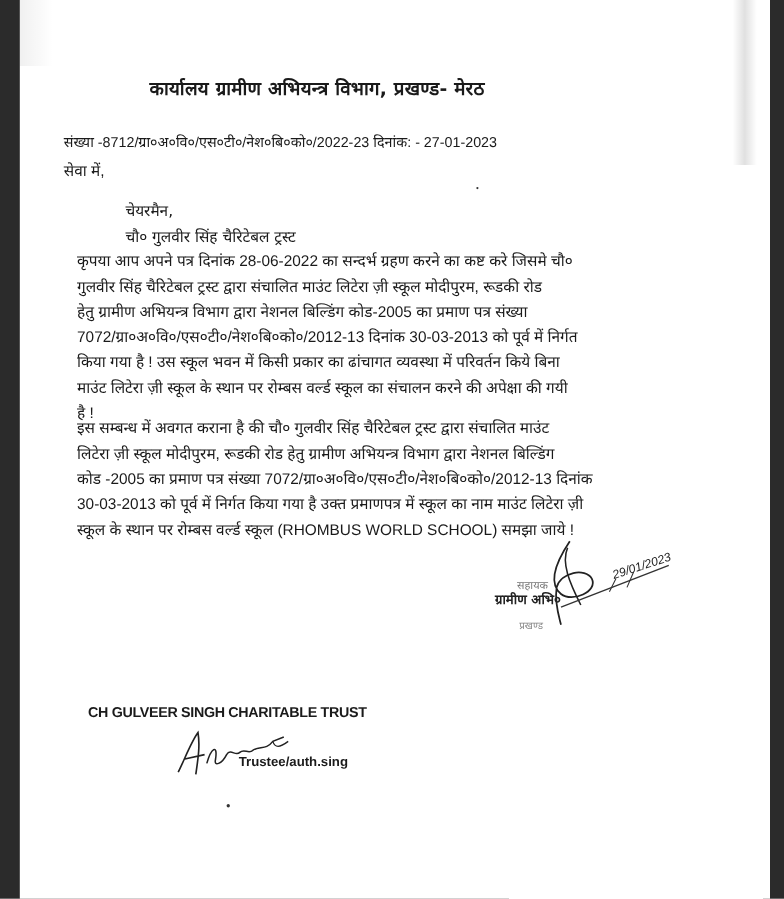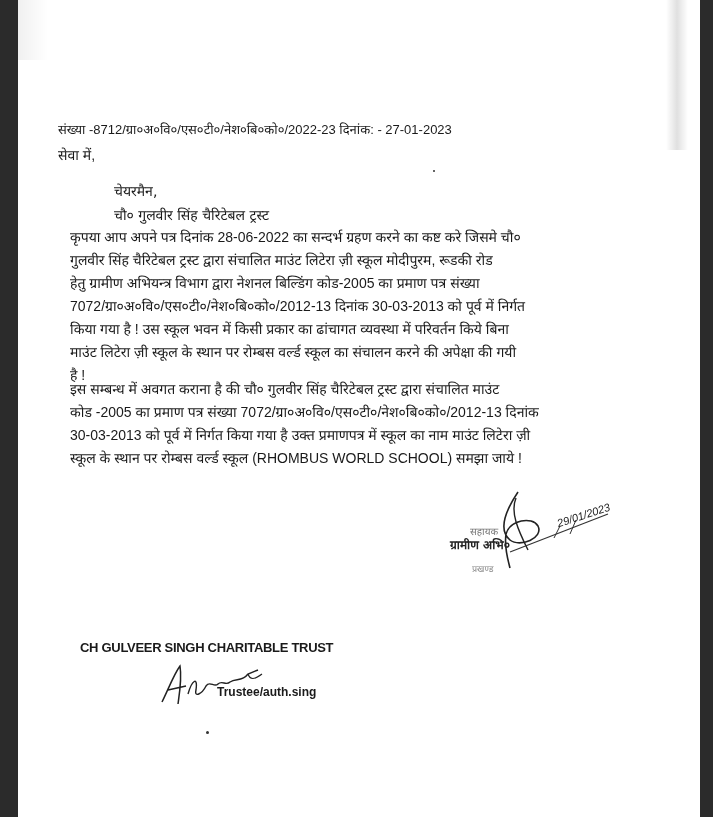--- a/index.html
+++ b/index.html
@@ -57,37 +57,39 @@
   }
   .speck { position: absolute; width: 3px; height: 3px; border-radius: 50%; background: #333; }
 </style>
 </head>
 <body>
 
 <div class="page">
   <div class="shadow-left"></div>
   <div class="shadow-right"></div>
 
+  <div class="abs title">कार्यालय ग्रामीण अभियन्त्र विभाग, प्रखण्ड- मेरठ</div>
   <div class="abs ref">संख्या -8712/ग्रा०अ०वि०/एस०टी०/नेश०बि०को०/2022-23 दिनांक: - 27-01-2023</div>
   <div class="abs seva">सेवा में,</div>
   <div class="abs addr1">चेयरमैन,</div>
   <div class="abs addr2">चौ० गुलवीर सिंह चैरिटेबल ट्रस्ट</div>
 
   <div class="para p1">
     <span class="line">कृपया आप अपने पत्र दिनांक 28-06-2022 का सन्दर्भ ग्रहण करने का कष्ट करे जिसमे चौ०</span>
     <span class="line">गुलवीर सिंह चैरिटेबल ट्रस्ट द्वारा संचालित माउंट लिटेरा ज़ी स्कूल मोदीपुरम, रूडकी रोड</span>
     <span class="line">हेतु ग्रामीण अभियन्त्र विभाग द्वारा नेशनल बिल्डिंग कोड-2005 का प्रमाण पत्र संख्या</span>
     <span class="line">7072/ग्रा०अ०वि०/एस०टी०/नेश०बि०को०/2012-13 दिनांक 30-03-2013 को पूर्व में निर्गत</span>
     <span class="line">किया गया है ! उस स्कूल भवन में किसी प्रकार का ढांचागत व्यवस्था में परिवर्तन किये बिना</span>
     <span class="line">माउंट लिटेरा ज़ी स्कूल के स्थान पर रोम्बस वर्ल्ड स्कूल का संचालन करने की अपेक्षा की गयी</span>
     <span class="line">है !</span>
   </div>
 
   <div class="para p2">
     <span class="line">इस सम्बन्ध में अवगत कराना है की चौ० गुलवीर सिंह चैरिटेबल ट्रस्ट द्वारा संचालित माउंट</span>
+    <span class="line">लिटेरा ज़ी स्कूल मोदीपुरम, रूडकी रोड हेतु ग्रामीण अभियन्त्र विभाग द्वारा नेशनल बिल्डिंग</span>
     <span class="line">कोड -2005 का प्रमाण पत्र संख्या 7072/ग्रा०अ०वि०/एस०टी०/नेश०बि०को०/2012-13 दिनांक</span>
     <span class="line">30-03-2013 को पूर्व में निर्गत किया गया है उक्त प्रमाणपत्र में स्कूल का नाम माउंट लिटेरा ज़ी</span>
     <span class="line">स्कूल के स्थान पर रोम्बस वर्ल्ड स्कूल (RHOMBUS WORLD SCHOOL) समझा जाये !</span>
   </div>
 
   <svg class="sign-svg" width="170" height="80" viewBox="0 0 170 80">
     <path d="M60 2 C48 20, 40 40, 52 50 C62 58, 86 48, 80 36 C74 26, 52 30, 48 44 C46 58, 50 70, 52 78" fill="none" stroke="#222" stroke-width="1.6"></path>
     <path d="M58 8 C52 22, 60 40, 70 60" fill="none" stroke="#222" stroke-width="1.4"></path>
     <path d="M52 62 L150 24" fill="none" stroke="#333" stroke-width="1.2"></path>
     <path d="M96 48 L102 36 M112 44 L118 30" fill="none" stroke="#333" stroke-width="1"></path>

